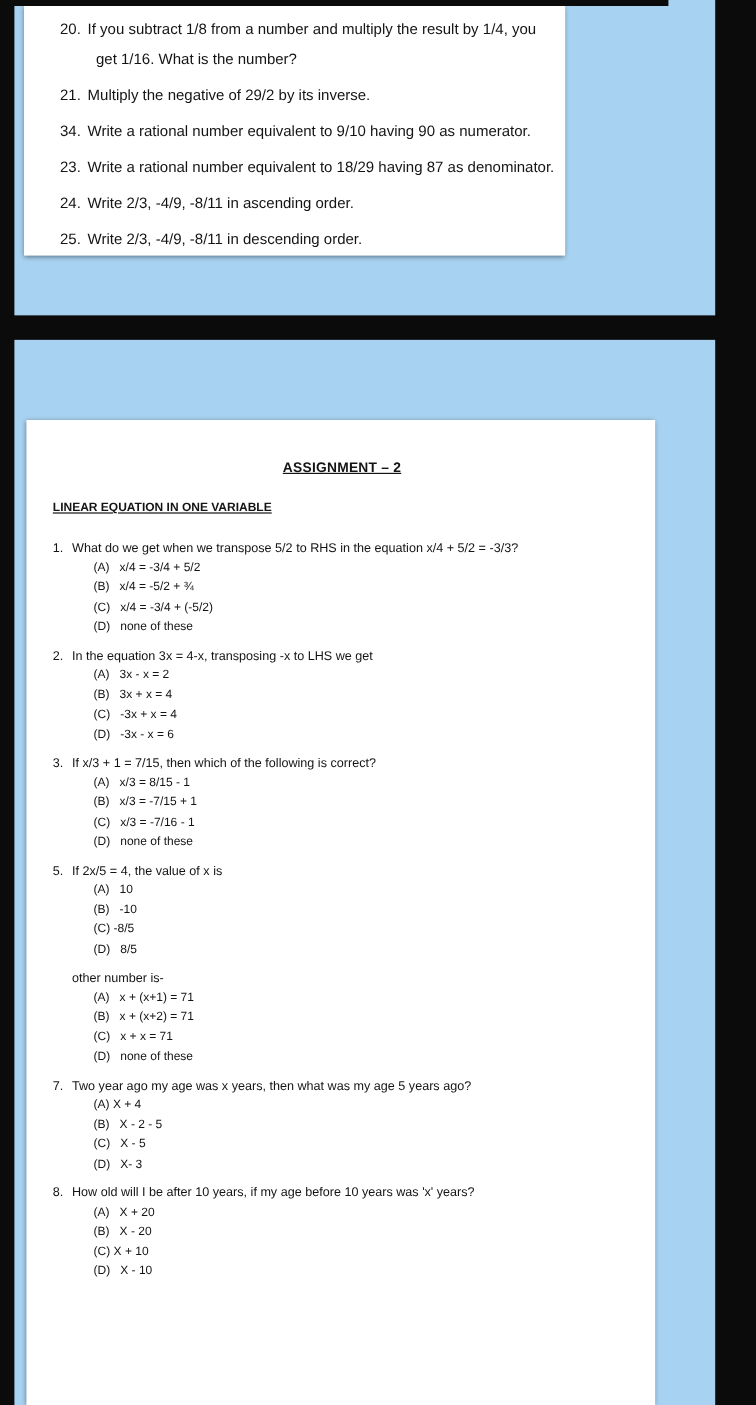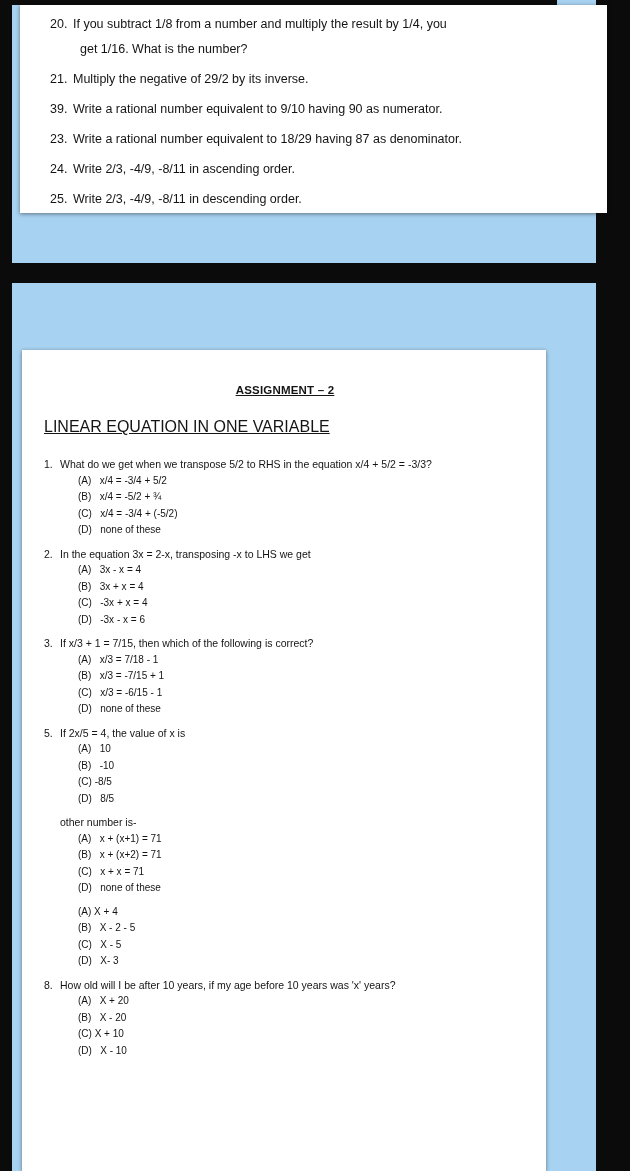--- a/index.html
+++ b/index.html
@@ -10,33 +10,33 @@
     overflow: hidden;
     position: relative;
     color: var(--text-color, #141414);
   }
   .panel { position:absolute; background: var(--panel-bg, #a8d2f1); }
   .top-panel { left:12px; top:0; width:584px; height:263px; }
   .bottom-panel { left:12px; top:283px; width:584px; height:975px; }
   .divider { position:absolute; left:0; top:263px; width:630px; height:20px; background: var(--outer-bg, #0b0b0b); z-index:2; }
   .top-cut { position:absolute; left:0; top:0; width:557px; height:5px; background: var(--outer-bg, #0b0b0b); z-index:3; }
   .page { position:absolute; background: var(--page-bg, #ffffff); box-shadow: 0 1px 4px rgba(0,0,0,.45); }
-  .top-page { left:8px; top:5px; width:587px; height:208px; padding:7px 26px 0 30px; overflow:hidden; }
+  .top-page { left:8px; top:5px; width:451px; height:208px; padding:7px 26px 0 30px; overflow:hidden; }
   .bottom-page { left:10px; top:67px; width:524px; height:821px; padding:34px 20px 0 22px; overflow:hidden; }
 
   
   .top-q { margin-bottom:5px; font-size:12.5px; line-height:25px; }
   .tq-line { white-space:nowrap; }
   .q-num { display:inline-block; min-width:23px; }
   .tq-line.cont { padding-left:30px; }
 
   
   .asg-title { text-align:center; font-weight:bold; font-size:11.5px; margin-bottom:22px; letter-spacing:.2px; }
   .asg-title span, .asg-subtitle span { text-decoration:underline; }
-  .asg-subtitle { font-weight:normal; font-size:16px; margin-bottom:20px; }
+  .asg-subtitle { font-weight:bold; font-size:10px; margin-bottom:20px; }
 
   .mcq { margin-bottom:7px; font-size:10.5px; line-height:16.5px; }
   .mcq-line { font-weight:normal; white-space:nowrap; }
   .mq-num { display:inline-block; width:16px; }
   .mcq-line.cont { padding-left:16px; }
   .mcq-opt { font-weight:normal; font-size:10px; padding-left:34px; white-space:pre; }
 </style>
 </head>
 <body>
 
@@ -47,21 +47,21 @@
     <div class="page top-page">
       <div>
           <div class="top-q">
             <div class="tq-line"><span class="q-num">20.</span><span>If you subtract 1/8 from a number and multiply the result by 1/4, you</span></div>
             <div class="tq-line cont">get 1/16. What is the number?</div>
           </div>
           <div class="top-q">
             <div class="tq-line"><span class="q-num">21.</span><span>Multiply the negative of 29/2 by its inverse.</span></div>
           </div>
           <div class="top-q">
-            <div class="tq-line"><span class="q-num">39.</span><span>Write a rational number equivalent to 9/10 having 90 as numerator.</span></div>
+            <div class="tq-line"><span class="q-num">34.</span><span>Write a rational number equivalent to 9/10 having 90 as numerator.</span></div>
           </div>
           <div class="top-q">
             <div class="tq-line"><span class="q-num">23.</span><span>Write a rational number equivalent to 18/29 having 87 as denominator.</span></div>
           </div>
           <div class="top-q">
             <div class="tq-line"><span class="q-num">24.</span><span>Write 2/3, -4/9, -8/11 in ascending order.</span></div>
           </div>
           <div class="top-q">
             <div class="tq-line"><span class="q-num">25.</span><span>Write 2/3, -4/9, -8/11 in descending order.</span></div>
           </div>
@@ -77,48 +77,49 @@
       <div class="asg-subtitle"><span>LINEAR EQUATION IN ONE VARIABLE</span></div>
       <div>
           <div class="mcq">
             <div class="mcq-line"><span class="mq-num">1.</span><span>What do we get when we transpose 5/2 to RHS in the equation x/4 + 5/2 = -3/3?</span></div>
             <div class="mcq-opt">(A)   x/4 = -3/4 + 5/2</div>
             <div class="mcq-opt">(B)   x/4 = -5/2 + ¾</div>
             <div class="mcq-opt">(C)   x/4 = -3/4 + (-5/2)</div>
             <div class="mcq-opt">(D)   none of these</div>
           </div>
           <div class="mcq">
-            <div class="mcq-line"><span class="mq-num">2.</span><span>In the equation 3x = 2-x, transposing -x to LHS we get</span></div>
-            <div class="mcq-opt">(A)   3x - x = 4</div>
+            <div class="mcq-line"><span class="mq-num">2.</span><span>In the equation 3x = 4-x, transposing -x to LHS we get</span></div>
+            <div class="mcq-opt">(A)   3x - x = 2</div>
             <div class="mcq-opt">(B)   3x + x = 4</div>
             <div class="mcq-opt">(C)   -3x + x = 4</div>
             <div class="mcq-opt">(D)   -3x - x = 6</div>
           </div>
           <div class="mcq">
             <div class="mcq-line"><span class="mq-num">3.</span><span>If x/3 + 1 = 7/15, then which of the following is correct?</span></div>
-            <div class="mcq-opt">(A)   x/3 = 7/18 - 1</div>
+            <div class="mcq-opt">(A)   x/3 = 8/15 - 1</div>
             <div class="mcq-opt">(B)   x/3 = -7/15 + 1</div>
-            <div class="mcq-opt">(C)   x/3 = -6/15 - 1</div>
+            <div class="mcq-opt">(C)   x/3 = -7/16 - 1</div>
             <div class="mcq-opt">(D)   none of these</div>
           </div>
           <div class="mcq">
             <div class="mcq-line"><span class="mq-num">5.</span><span>If 2x/5 = 4, the value of x is</span></div>
             <div class="mcq-opt">(A)   10</div>
             <div class="mcq-opt">(B)   -10</div>
             <div class="mcq-opt">(C) -8/5</div>
             <div class="mcq-opt">(D)   8/5</div>
           </div>
           <div class="mcq">
             <div class="mcq-line cont">other number is-</div>
             <div class="mcq-opt">(A)   x + (x+1) = 71</div>
             <div class="mcq-opt">(B)   x + (x+2) = 71</div>
             <div class="mcq-opt">(C)   x + x = 71</div>
             <div class="mcq-opt">(D)   none of these</div>
           </div>
           <div class="mcq">
+            <div class="mcq-line"><span class="mq-num">7.</span><span>Two year ago my age was x years, then what was my age 5 years ago?</span></div>
             <div class="mcq-opt">(A) X + 4</div>
             <div class="mcq-opt">(B)   X - 2 - 5</div>
             <div class="mcq-opt">(C)   X - 5</div>
             <div class="mcq-opt">(D)   X- 3</div>
           </div>
           <div class="mcq">
             <div class="mcq-line"><span class="mq-num">8.</span><span>How old will I be after 10 years, if my age before 10 years was 'x' years?</span></div>
             <div class="mcq-opt">(A)   X + 20</div>
             <div class="mcq-opt">(B)   X - 20</div>
             <div class="mcq-opt">(C) X + 10</div>

